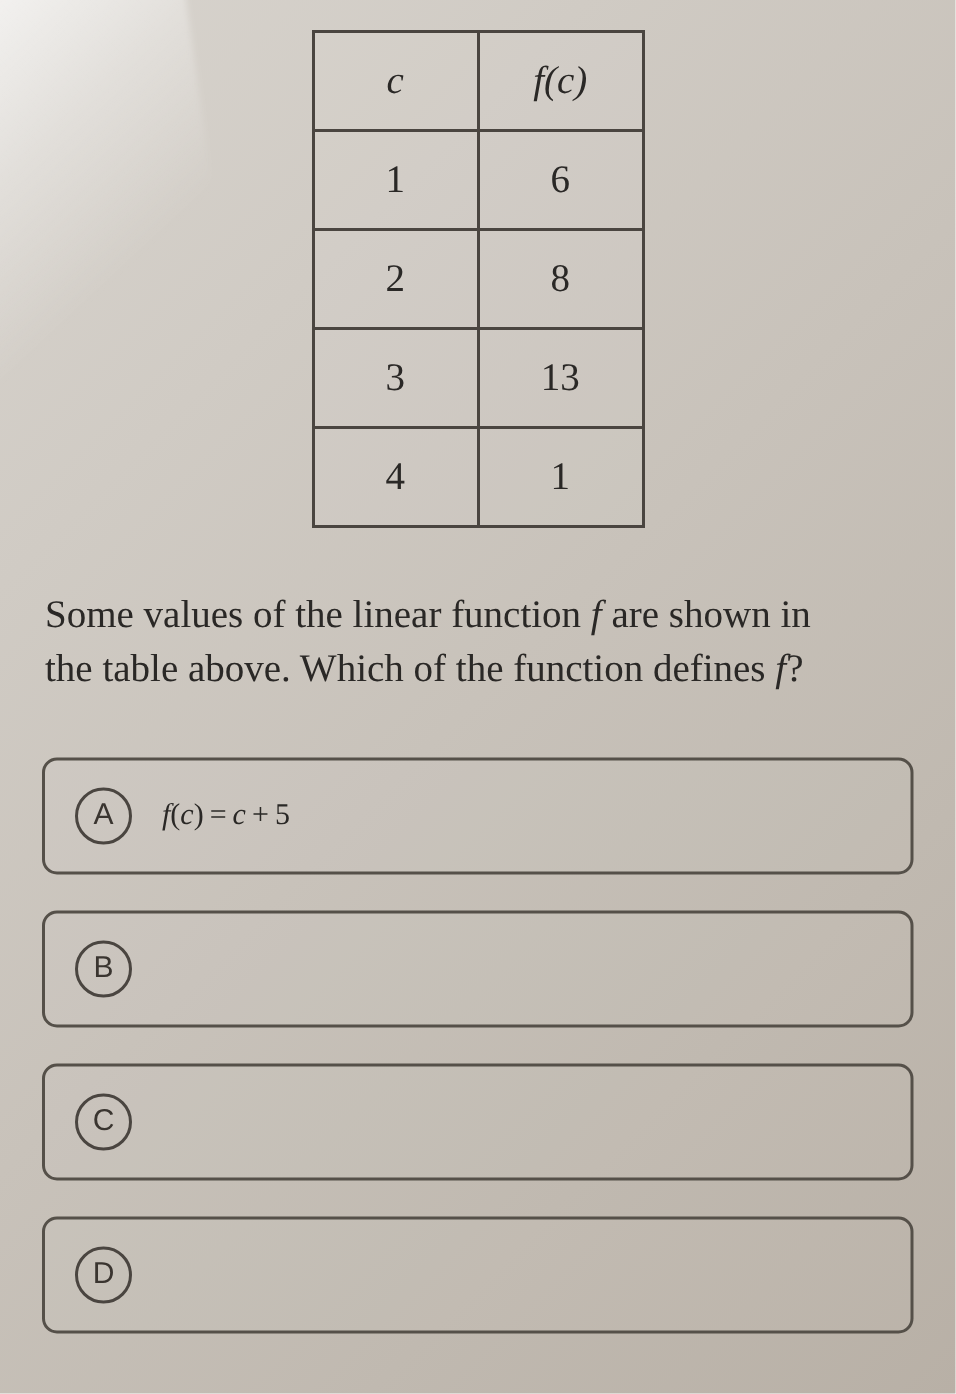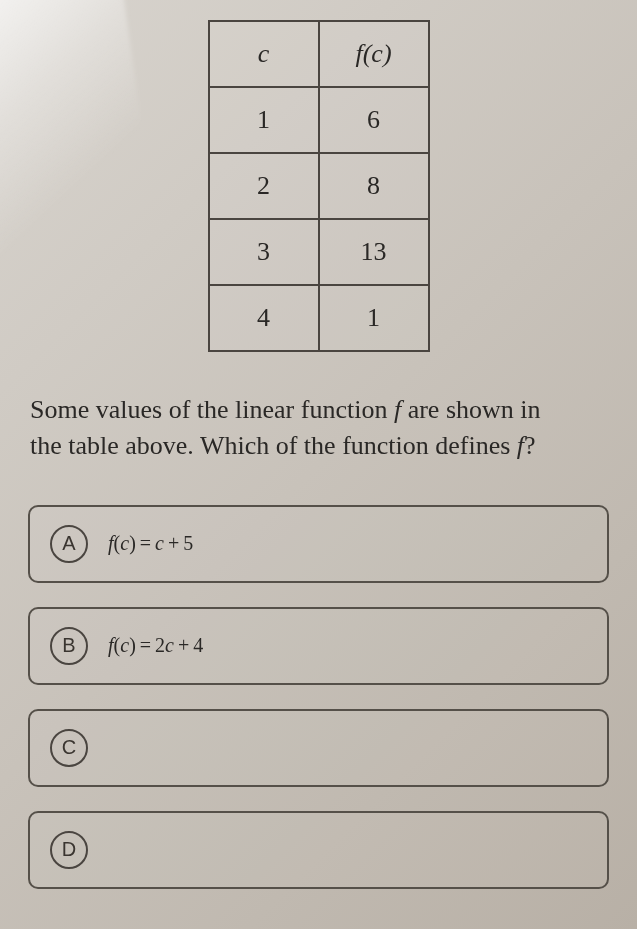--- a/index.html
+++ b/index.html
@@ -148,23 +148,20 @@
 
     <div class="option">
       <div class="option-letter">A</div>
       <div class="option-formula">
         f<span class="paren">(</span>c<span class="paren">)</span><span class="op">=</span>c<span class="op">+</span><span class="num">5</span>
       </div>
     </div>
 
     <div class="option">
       <div class="option-letter">B</div>
-      <div class="option-formula">
-        f<span class="paren">(</span>c<span class="paren">)</span><span class="op">=</span><span class="num">2</span>c<span class="op">+</span><span class="num">4</span>
-      </div>
     </div>
 
     <div class="option">
       <div class="option-letter">C</div>
     </div>
 
     <div class="option">
       <div class="option-letter">D</div>
     </div>
 

